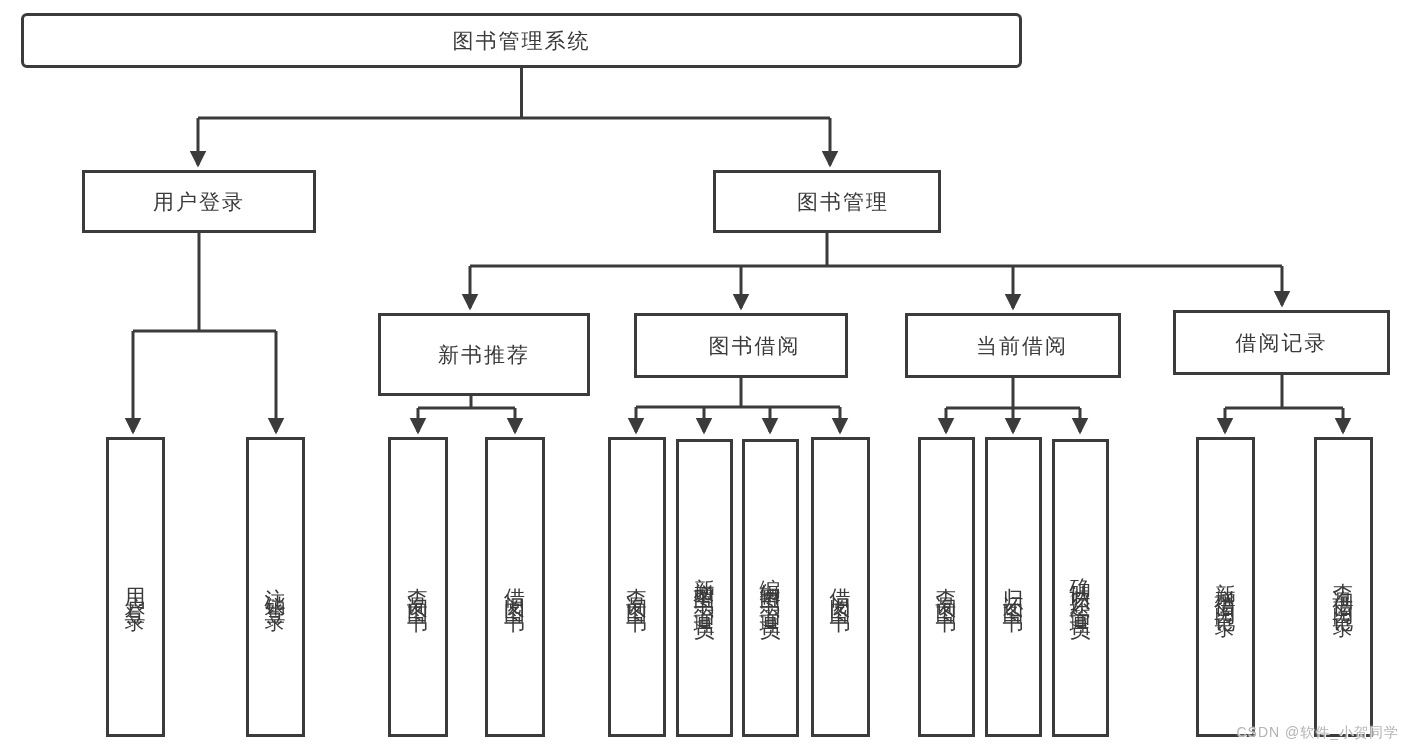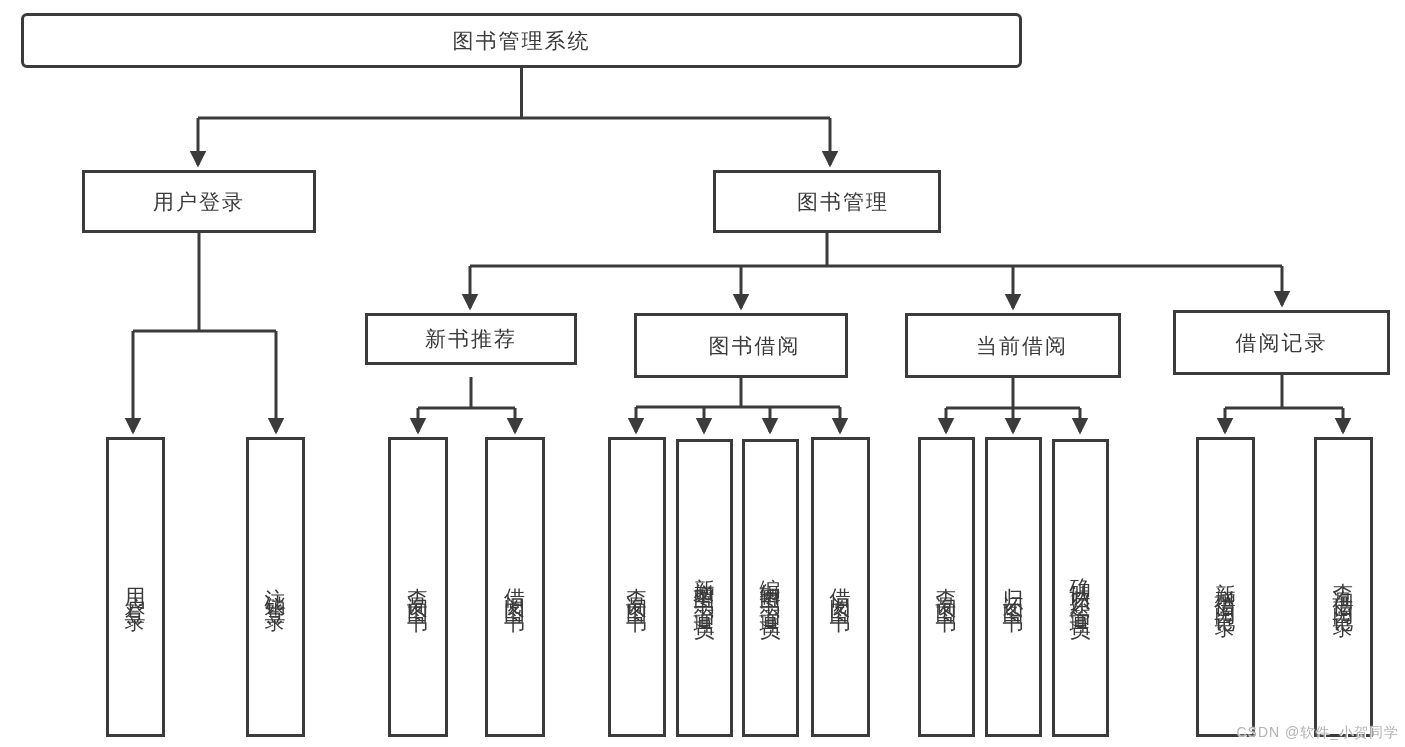--- a/index.html
+++ b/index.html
@@ -108,21 +108,21 @@
     <span class="h-label">图书管理系统</span>
   </div>
 
   <div class="box" style="left:82px; top:170px; width:234px; height:63px;">
     <span class="h-label">用户登录</span>
   </div>
   <div class="box" style="left:713px; top:170px; width:228px; height:63px;padding-left:32px;">
     <span class="h-label">图书管理</span>
   </div>
 
-  <div class="box" style="left:365px; top:313px; width:212px; height:52px;">
+  <div class="box" style="left:378px; top:313px; width:212px; height:83px;">
     <span class="h-label">新书推荐</span>
   </div>
   <div class="box" style="left:634px; top:313px; width:214px; height:65px;padding-left:27px;">
     <span class="h-label">图书借阅</span>
   </div>
   <div class="box" style="left:905px; top:313px; width:216px; height:65px;padding-left:18px;">
     <span class="h-label">当前借阅</span>
   </div>
   <div class="box" style="left:1173px; top:310px; width:217px; height:65px;">
     <span class="h-label">借阅记录</span>

